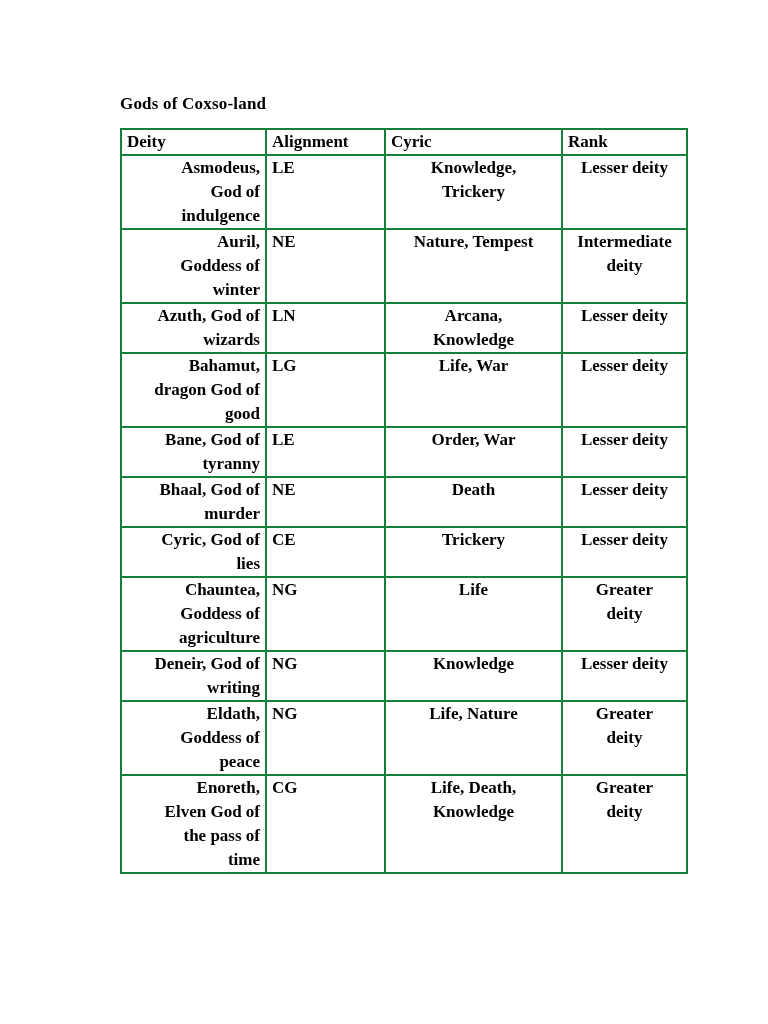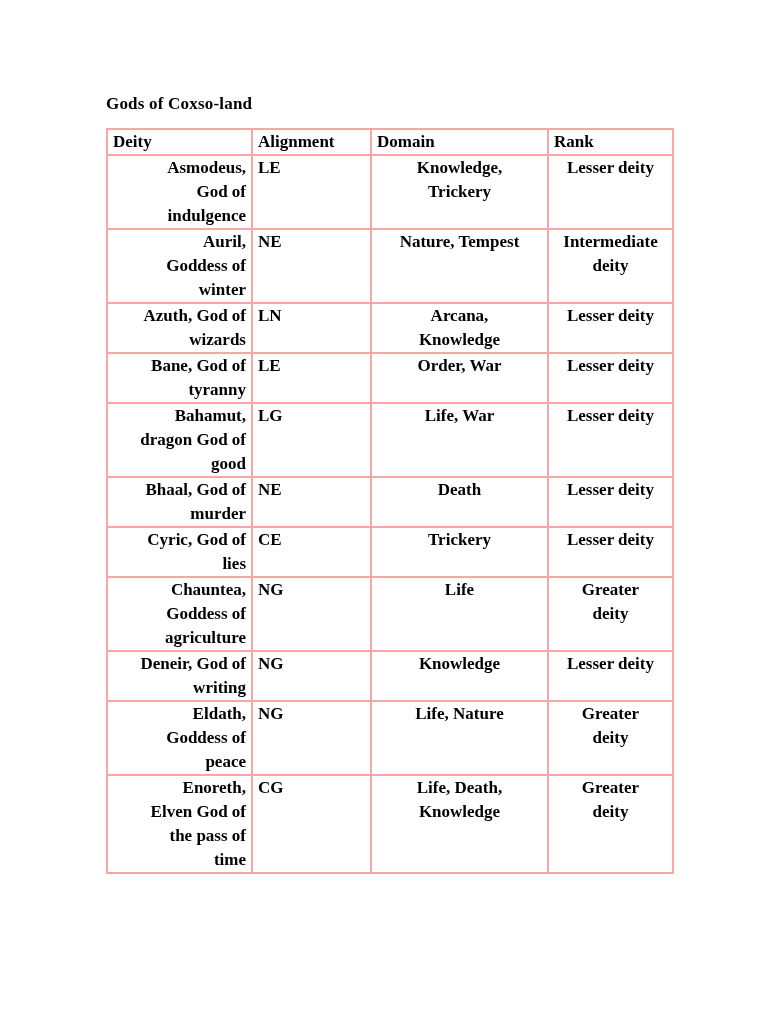--- a/index.html
+++ b/index.html
@@ -7,39 +7,39 @@
     padding: 0;
     background: #ffffff;
     width: 768px;
     height: 1024px;
     font-family: "Liberation Serif", "DejaVu Serif", serif;
     color: #000000;
     overflow: hidden;
   }
   .page {
     position: absolute;
-    left: 106px;
+    left: 120px;
     top: 94px;
     width: 600px;
   }
   .doc-title {
     font-size: 17px;
     font-weight: bold;
     line-height: 20px;
     margin: 0 0 14px 0;
     letter-spacing: 0.2px;
   }
   table.deity-table {
     border-collapse: collapse;
     table-layout: fixed;
     width: 566px;
   }
   .deity-table th,
   .deity-table td {
-    border: 2px solid #fca5a5;
+    border: 2px solid #15803d;
     font-size: 17px;
     font-weight: bold;
     line-height: 24px;
     vertical-align: top;
     padding: 0 5px;
     white-space: pre-line;
     overflow: hidden;
   }
   .deity-table th {
     text-align: left;
@@ -63,21 +63,21 @@
     <colgroup>
       <col class="col-deity">
       <col class="col-align">
       <col class="col-domain">
       <col class="col-rank">
     </colgroup>
     <thead>
       <tr>
         <th>Deity</th>
         <th>Alignment</th>
-        <th>Domain</th>
+        <th>Cyric</th>
         <th>Rank</th>
       </tr>
     </thead>
     <tbody>
         <tr>
           <td class="cell-deity">Asmodeus,
 God of
 indulgence</td>
           <td class="cell-align">LE</td>
           <td class="cell-domain">Knowledge,
@@ -95,32 +95,32 @@
         </tr>
         <tr>
           <td class="cell-deity">Azuth, God of
 wizards</td>
           <td class="cell-align">LN</td>
           <td class="cell-domain">Arcana,
 Knowledge</td>
           <td class="cell-rank">Lesser deity</td>
         </tr>
         <tr>
-          <td class="cell-deity">Bane, God of
-tyranny</td>
-          <td class="cell-align">LE</td>
-          <td class="cell-domain">Order, War</td>
-          <td class="cell-rank">Lesser deity</td>
-        </tr>
-        <tr>
           <td class="cell-deity">Bahamut,
 dragon God of
 good</td>
           <td class="cell-align">LG</td>
           <td class="cell-domain">Life, War</td>
+          <td class="cell-rank">Lesser deity</td>
+        </tr>
+        <tr>
+          <td class="cell-deity">Bane, God of
+tyranny</td>
+          <td class="cell-align">LE</td>
+          <td class="cell-domain">Order, War</td>
           <td class="cell-rank">Lesser deity</td>
         </tr>
         <tr>
           <td class="cell-deity">Bhaal, God of
 murder</td>
           <td class="cell-align">NE</td>
           <td class="cell-domain">Death</td>
           <td class="cell-rank">Lesser deity</td>
         </tr>
         <tr>

